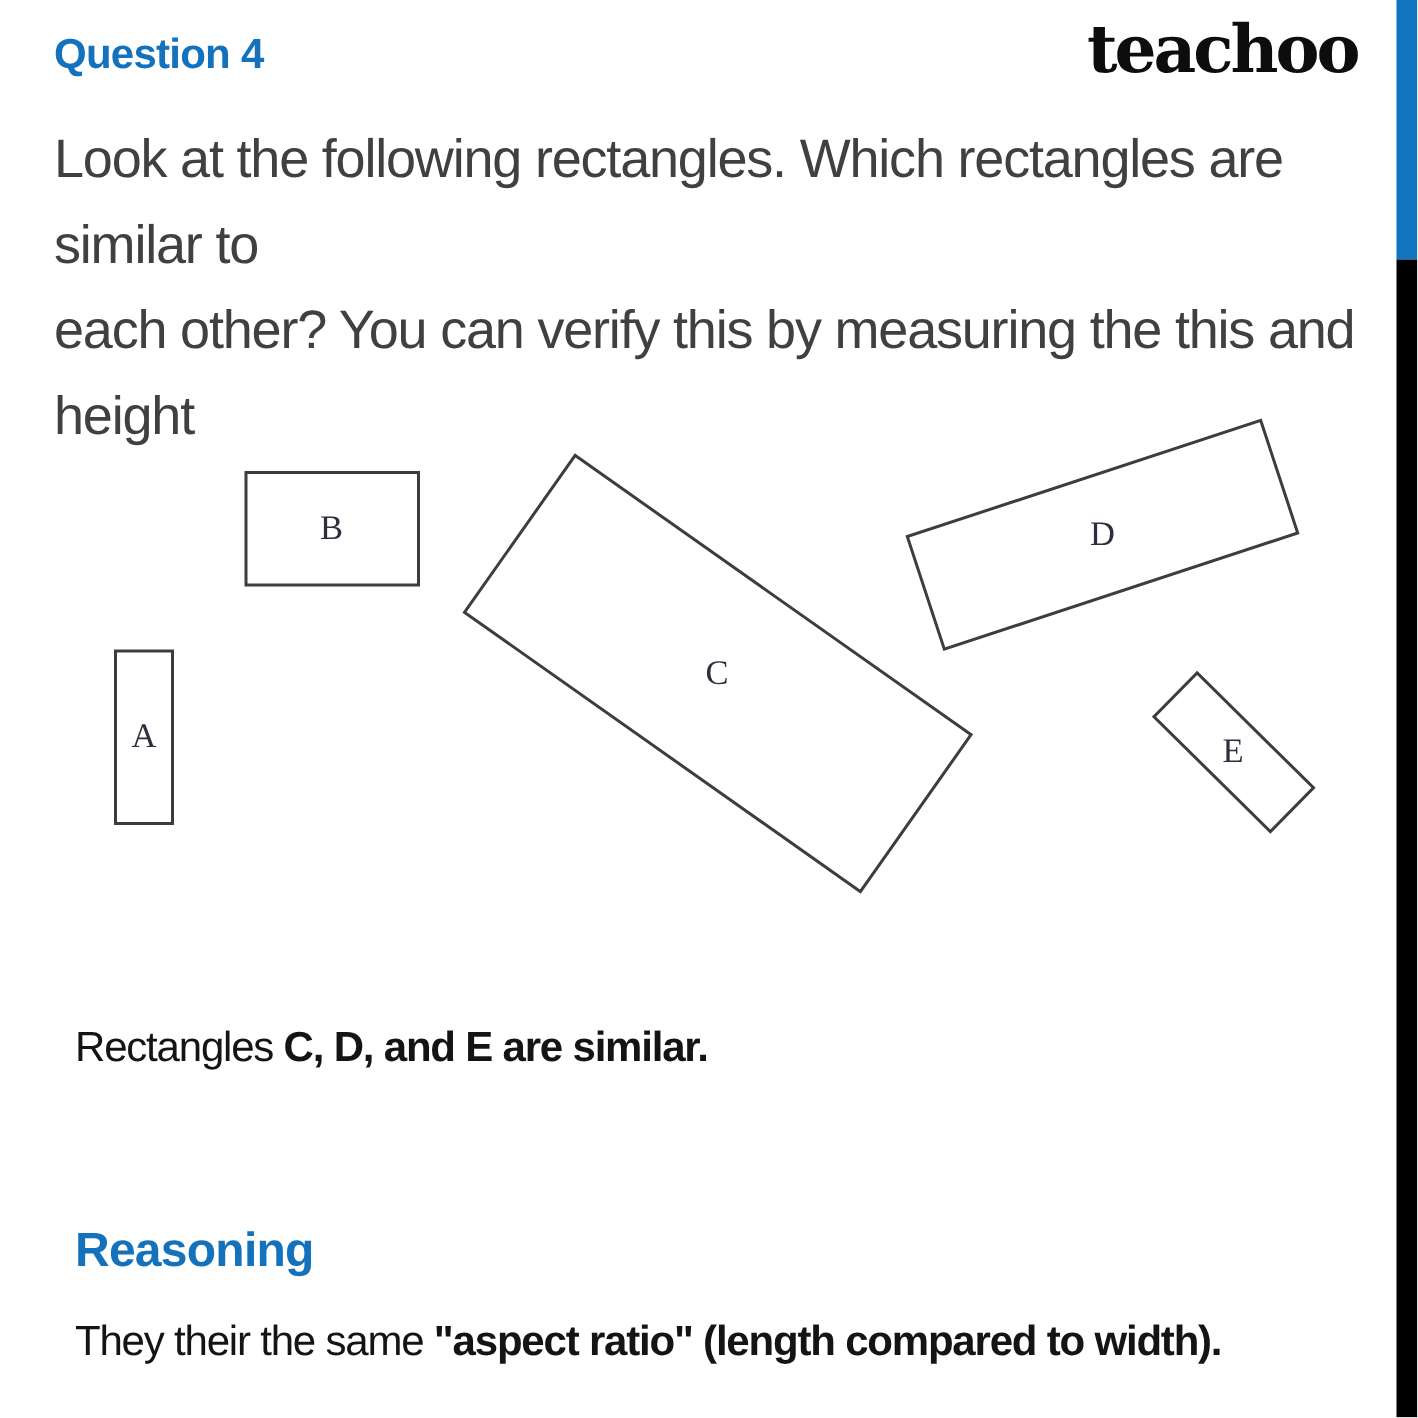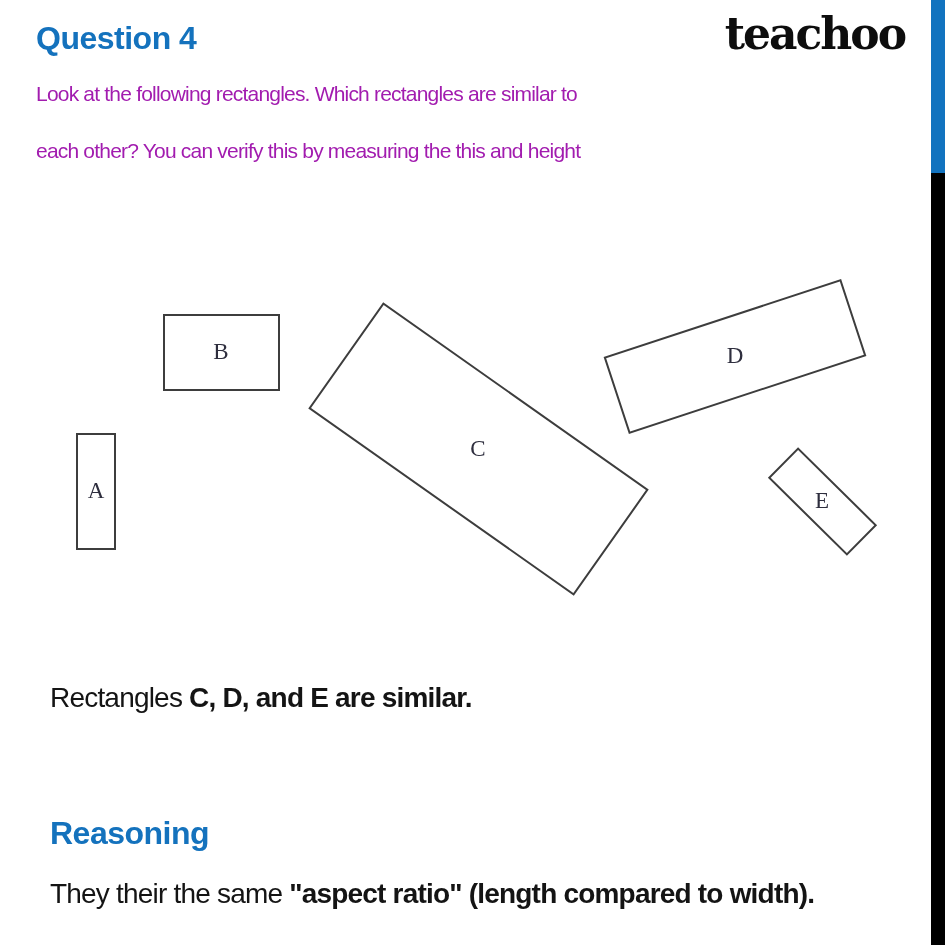--- a/index.html
+++ b/index.html
@@ -7,32 +7,32 @@
     position:relative;width:945px;height:945px;background:#ffffff;
     font-family:"Liberation Sans", sans-serif;overflow:hidden;
   }
   
   .bar-blue{position:absolute;right:0;top:0;width:14px;height:173px;background:#1273bf;}
   .bar-black{position:absolute;right:0;top:173px;width:14px;height:772px;background:#000000;}
 
   
   .q-title{
     position:absolute;left:36px;top:20px;margin:0;
-    font-size:32px;font-weight:bold;color:#1472bd;letter-spacing:-0.5px;
+    font-size:28px;font-weight:bold;color:#1472bd;letter-spacing:-0.5px;
   }
   .logo{
     position:absolute;right:40px;top:8px;
     font-family:"DejaVu Serif", serif;font-weight:bold;
     font-size:44px;color:#0d0d0d;letter-spacing:-2px;
   }
 
   
   .q-text{
-    position:absolute;left:36px;top:65px;width:880px;margin:0;
-    font-size:21px;line-height:57px;color:#a21caf;letter-spacing:-0.8px;
+    position:absolute;left:36px;top:77px;width:880px;margin:0;
+    font-size:36px;line-height:57px;color:#404040;letter-spacing:-0.8px;
   }
 
   
   .diagram{position:absolute;left:0;top:0;width:945px;height:945px;pointer-events:none;}
   .rect{
     position:absolute;box-sizing:border-box;border:2px solid #3d3d3d;background:#ffffff;
   }
   .rect-label{
     position:absolute;transform:translate(-50%,-50%);
     font-family:"Liberation Serif", serif;font-size:23px;color:#2e2e3e;

